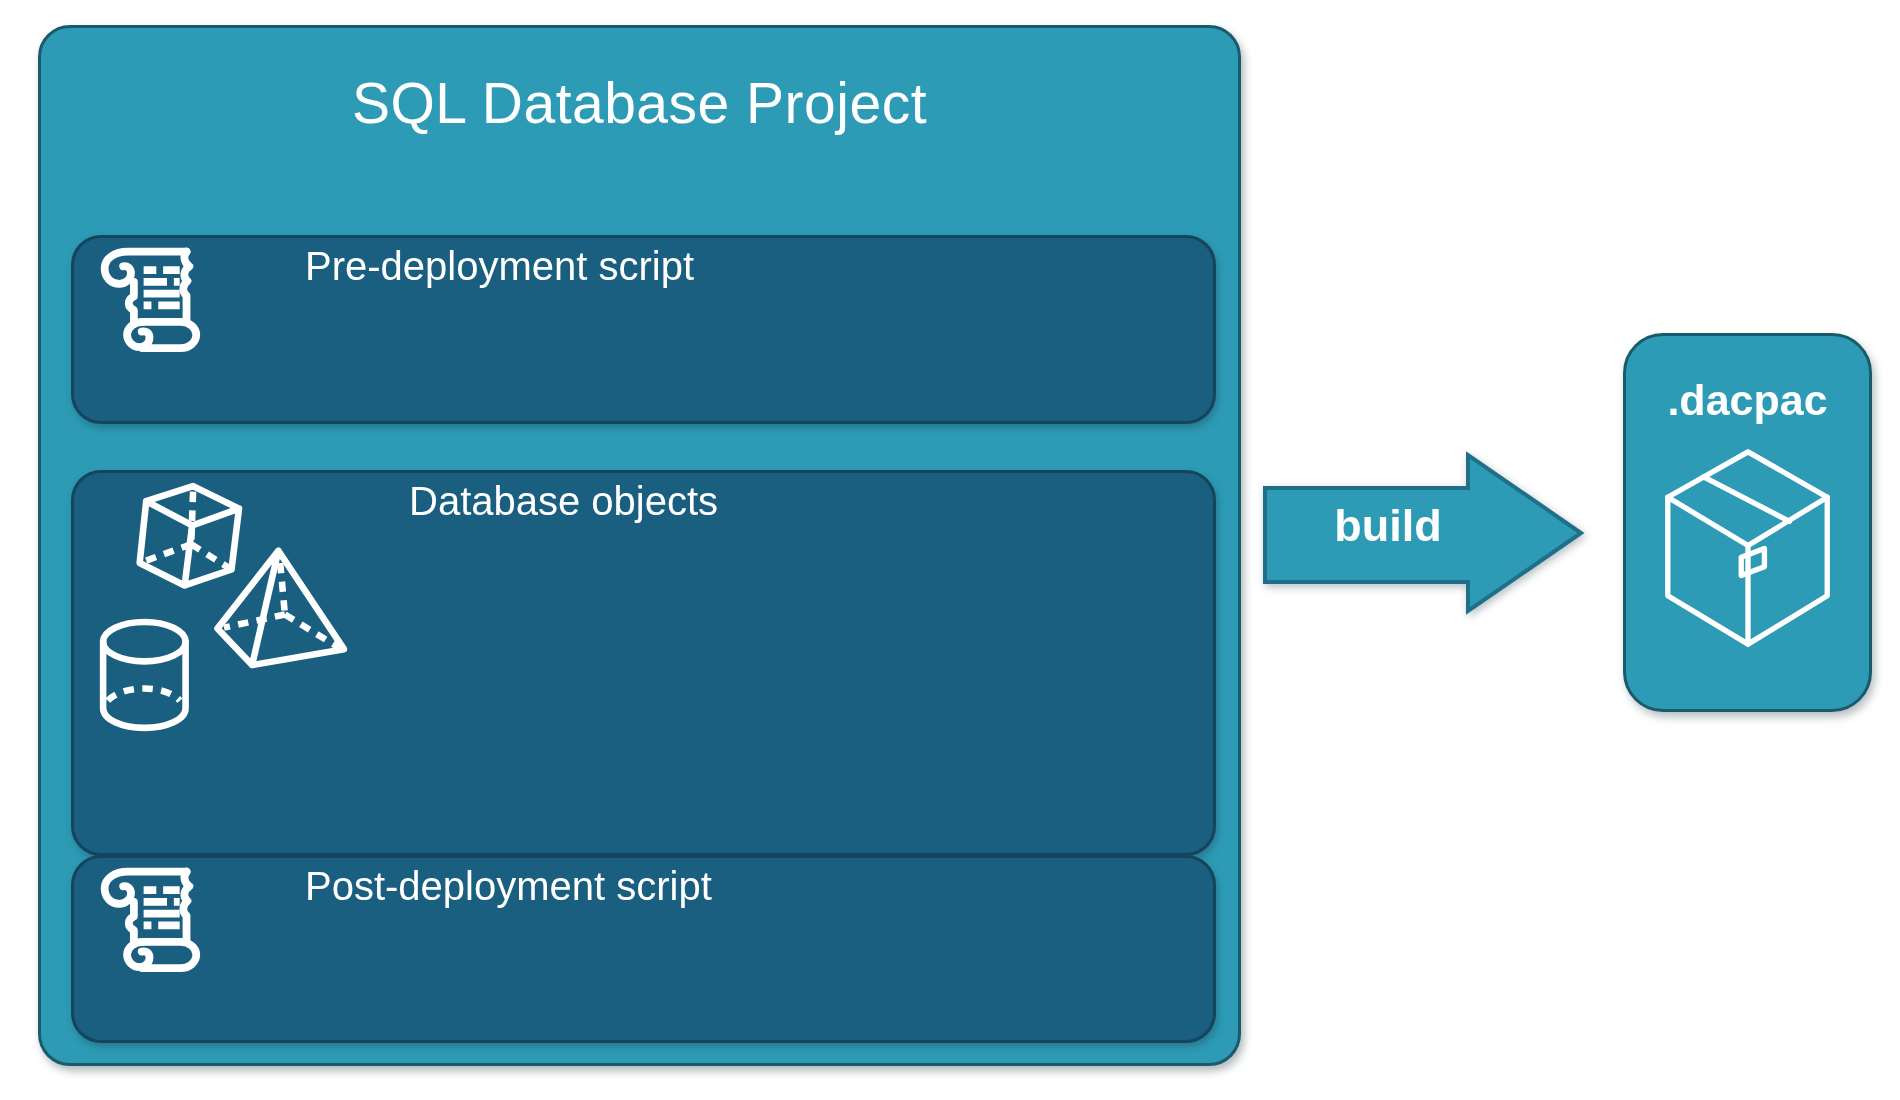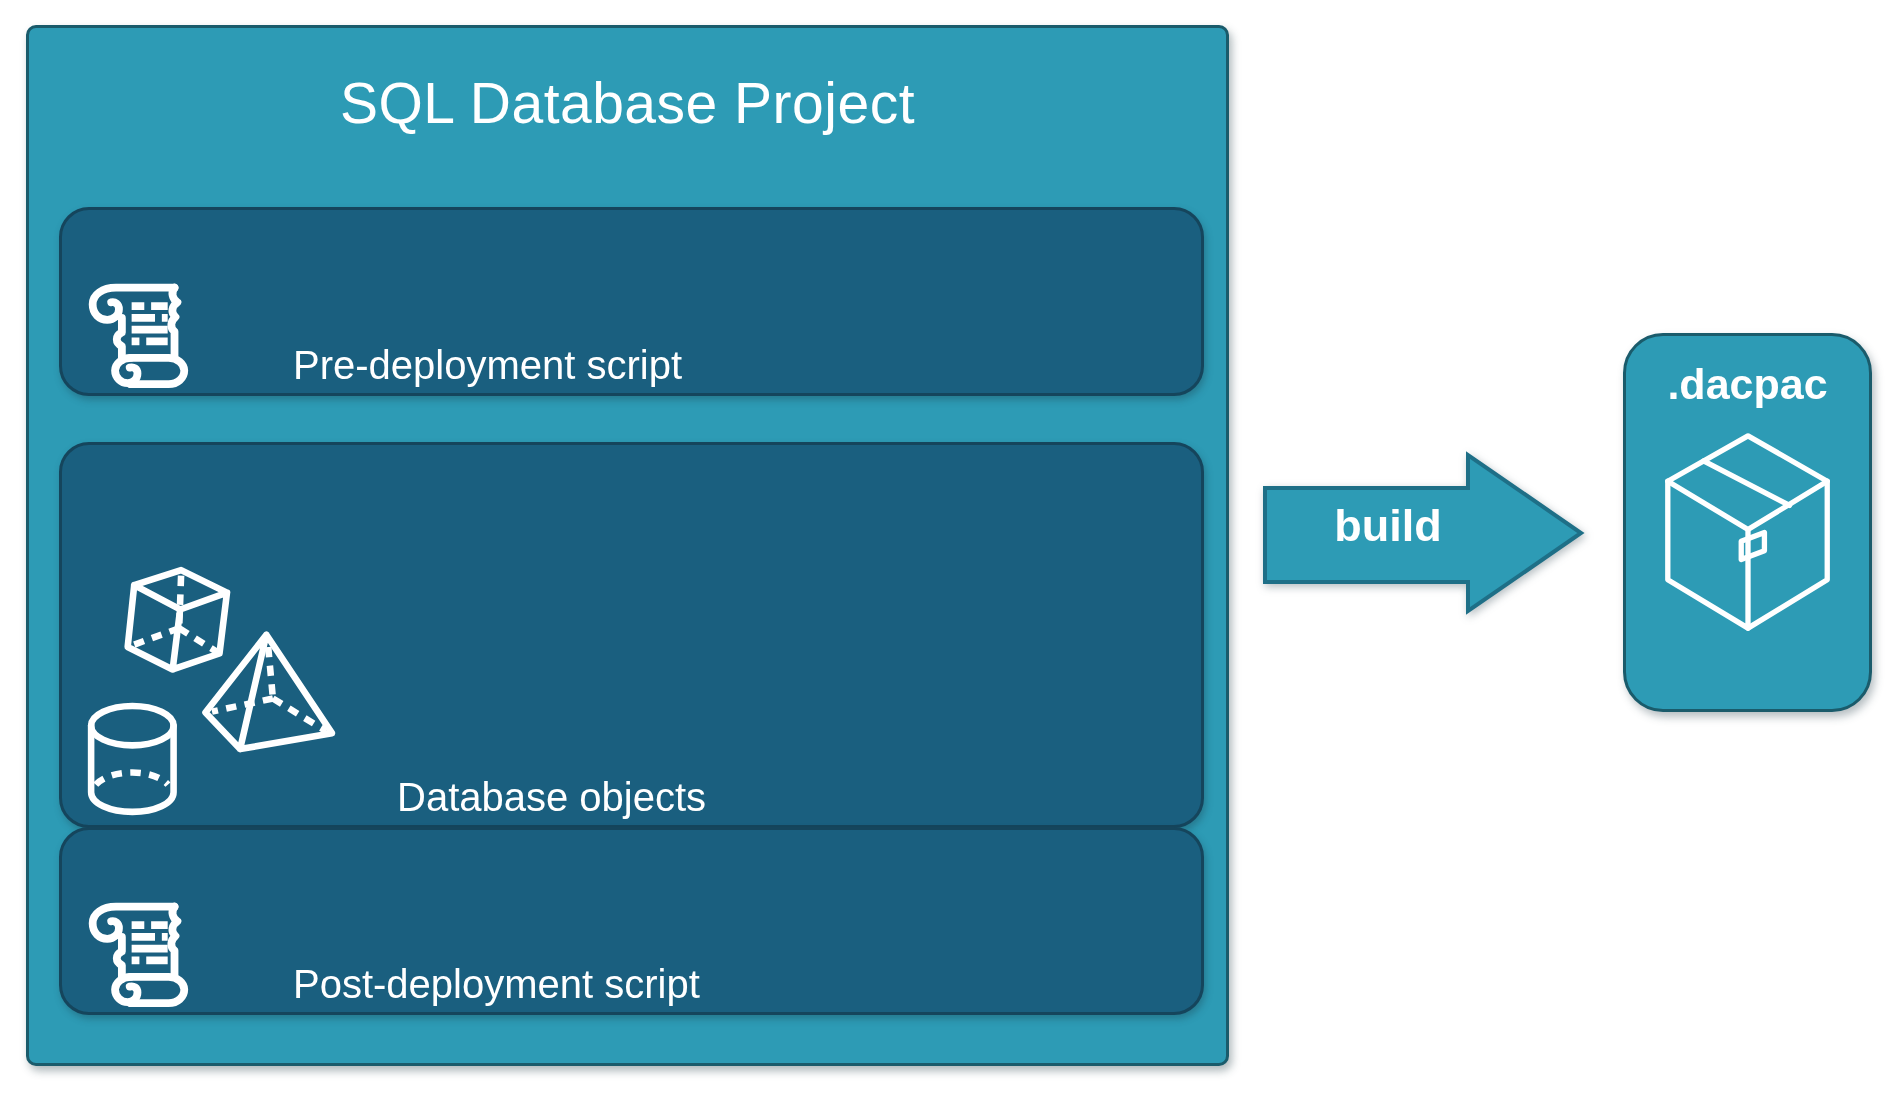--- a/index.html
+++ b/index.html
@@ -13,39 +13,40 @@
     --text_white:#FFFFFF;
   }
   *{margin:0;padding:0;box-sizing:border-box;}
   html,body{background:var(--canvas_bg);}
   .canvas{
     position:relative;width:1900px;height:1100px;background:var(--canvas_bg);
     font-family:"Liberation Sans",sans-serif;overflow:hidden;
   }
   
   .project{
-    position:absolute;left:26px;top:25px;width:1203px;height:1041px;
+    position:absolute;left:38px;top:25px;width:1203px;height:1041px;
     background:var(--container_fill);
     border:3px solid var(--container_border);
-    border-radius:10px;
+    border-radius:32px;
     box-shadow:3px 5px 9px rgba(45,70,80,.38);
   }
   .project-title{
     padding-top:43px;text-align:center;color:var(--text_white);
     font-size:57px;font-weight:400;letter-spacing:.5px;line-height:1.15;
   }
   
   .row{
     position:absolute;left:30px;width:1145px;
     background:var(--row_fill);
     border:3px solid var(--row_border);
     border-radius:30px;
-    display:flex;align-items:flex-end;
+    display:flex;align-items:flex-start;
     color:var(--text_white);
     box-shadow:2px 4px 7px rgba(25,60,75,.35);
+    margin-top:28px;
   }
   .row1{top:179px;height:189px;}
   .row2{top:414px;height:386px;}
   .row3{top:799px;height:188px;}
   .row .icon{flex:0 0 auto;display:block;line-height:0;}
   .row1 .icon,.row3 .icon{margin-left:17px;margin-right:99px;}
   .row2 .icon{margin-left:20px;margin-right:55px;}
   .row-label{font-size:40px;font-weight:400;line-height:56px;}
   
   .arrow-wrap{position:absolute;left:1263px;top:451px;width:322px;height:168px;}
@@ -55,21 +56,21 @@
     color:var(--text_white);font-size:45px;font-weight:700;line-height:1.1;
   }
   
   .dacpac{
     position:absolute;left:1623px;top:333px;width:249px;height:379px;
     background:var(--container_fill);
     border:3px solid var(--container_border);
     border-radius:40px;text-align:center;
     box-shadow:3px 5px 9px rgba(45,70,80,.35);
   }
-  .dacpac-title{margin-top:24px;color:var(--text_white);font-size:43px;font-weight:700;line-height:1.15;}
+  .dacpac-title{margin-top:40px;color:var(--text_white);font-size:43px;font-weight:700;line-height:1.15;}
   .dacpac .icon{display:inline-block;margin-top:20px;line-height:0;}
 </style>
 </head>
 <body>
 
 <div class="canvas">
 
   <section class="project">
     <h1 class="project-title">SQL Database Project</h1>
 

